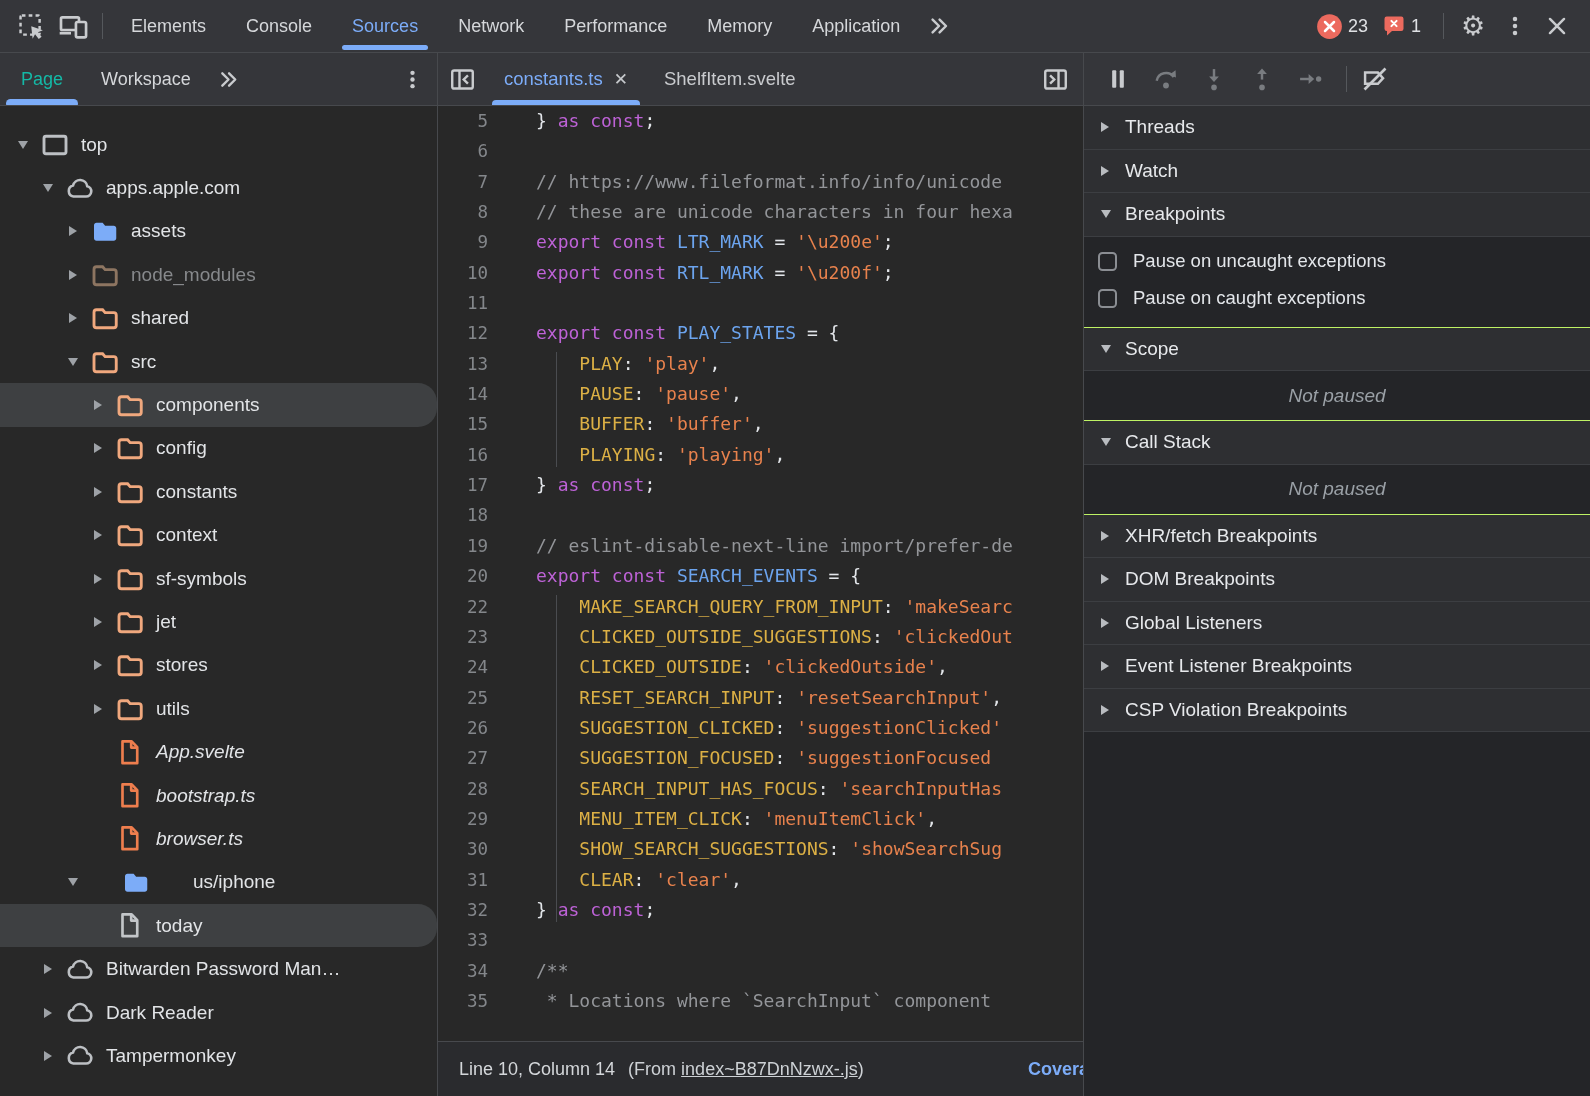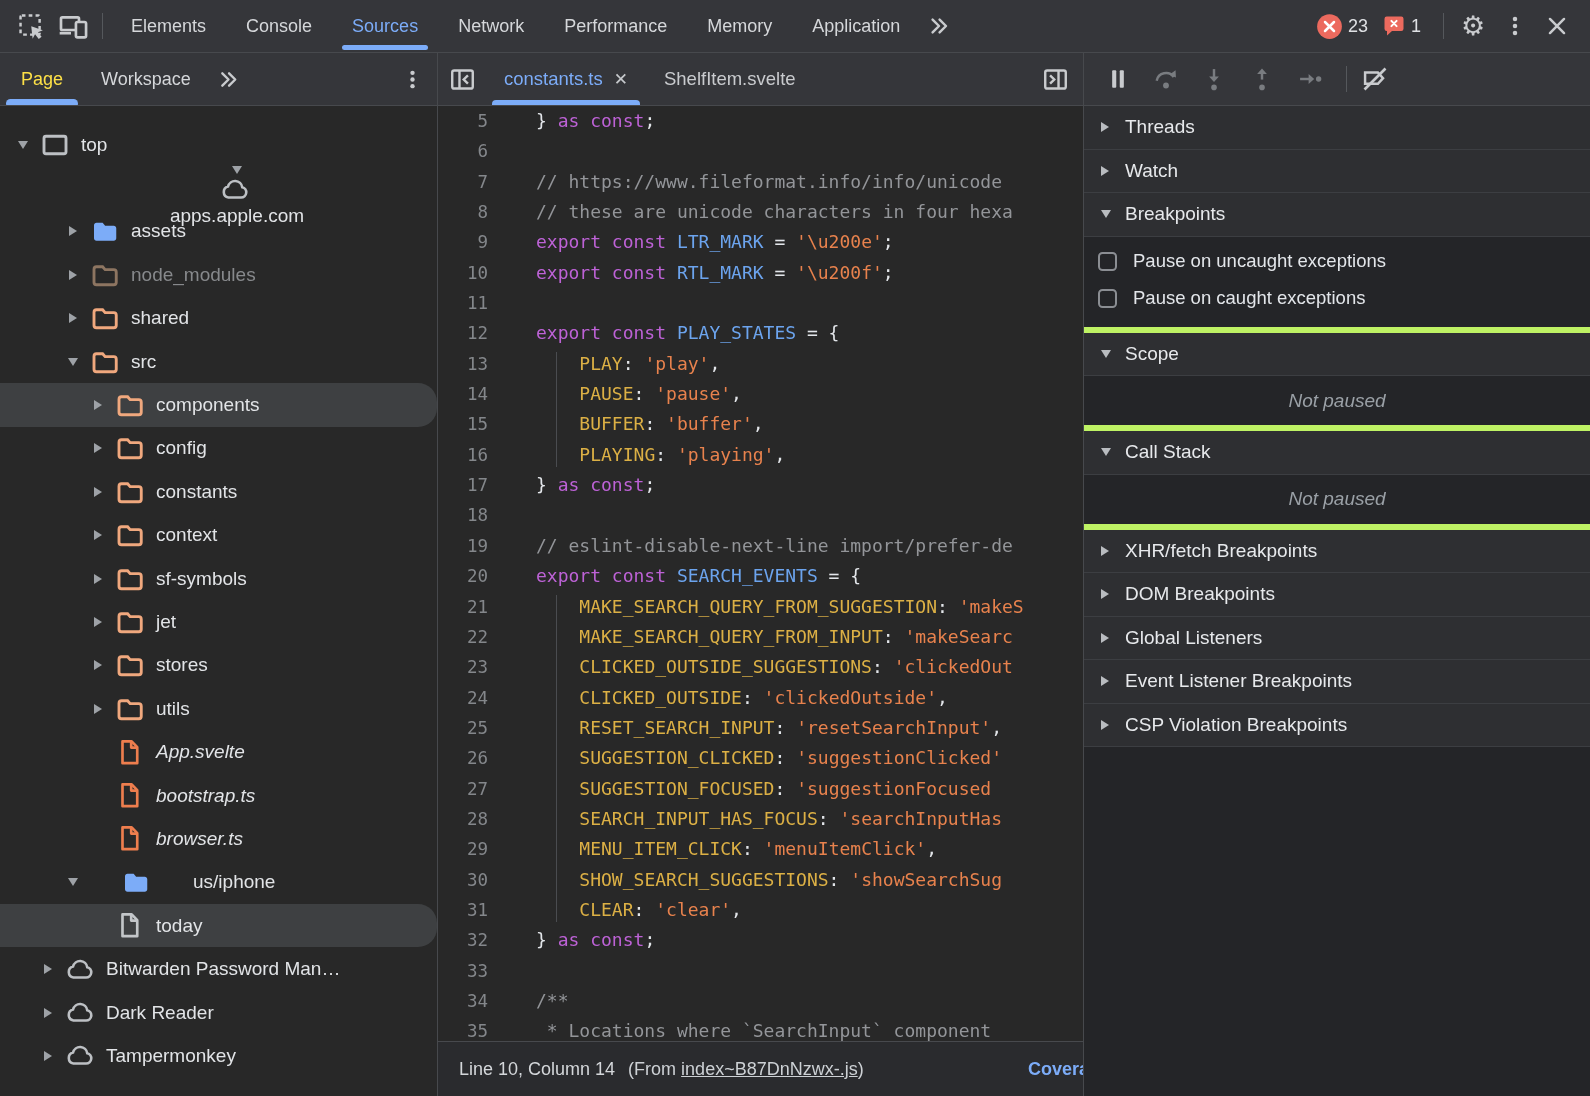--- a/index.html
+++ b/index.html
@@ -26,21 +26,21 @@
   .toolbar-right { margin-left:auto; display:flex; align-items:center; padding-right:12px; }
   .badge { display:flex; align-items:center; gap:5px; margin-right:14px; font-size:18px; color:#dfe1e4; }
   .badge svg { display:block; }
   
   .main { flex:1; display:flex; min-height:0; }
   
   .sidebar { width:438px; flex:none; border-right:1px solid #47494d; display:flex; flex-direction:column; background:#282828; }
   .sidebar-tabs { height:53px; flex:none; background:#35363a; border-bottom:1px solid #47494d;
     display:flex; align-items:stretch; padding-left:2px; overflow:hidden; }
   .side-tab { position:relative; display:flex; align-items:center; padding:0 19px; font-size:18px; color:#d5d7da; }
-  .side-tab.active { color:#fde047; }
+  .side-tab.active { color:#14b8a6; }
   .side-tab .tab-underline { position:absolute; left:4px; right:4px; bottom:-3px; height:9px; border-radius:5px; background:#7cacf8; }
   .sidebar-tabs .icon-btn { align-self:center; }
   .sidebar-tabs .dots { margin-left:auto; margin-right:4px; }
   .tree { flex:1; overflow:hidden; padding-top:17px; }
   .tree-row { height:43.4px; display:flex; align-items:center; font-size:19px; color:#e2e4e7; }
   .tree-row.selected { background:#3e4042; border-radius:0 19px 19px 0; }
   .tree-row.dim .tlabel { color:#87898c; }
   .tree-row.italic .tlabel { font-style:italic; }
   .chev-slot { width:22px; flex:none; display:flex; align-items:center; justify-content:center; }
   .tri-r { width:0; height:0; border-left:8.5px solid #9ea2a7; border-top:5.8px solid transparent; border-bottom:5.8px solid transparent; }
@@ -75,21 +75,21 @@
   .right-pane { width:507px; flex:none; border-left:1px solid #47494d; display:flex; flex-direction:column; background:#242528; }
   .dbg-toolbar { height:53px; flex:none; background:#35363a; border-bottom:1px solid #47494d;
     display:flex; align-items:center; padding-left:14px; }
   .dbg-toolbar .icon-btn { width:40px; height:40px; margin-right:8px; }
   .dbg-toolbar .icon-btn.disabled { color:#797c80; }
   .dbg-header { height:43.5px; flex:none; background:#2e2f32; border-bottom:1px solid #3c3e42;
     display:flex; align-items:center; padding-left:17px; font-size:19px; color:#e7e9ec; }
   .dbg-header .htri { width:24px; flex:none; display:flex; align-items:center; }
   .dbg-header .tri-r { border-left-width:8px; border-top-width:5.5px; border-bottom-width:5.5px; border-left-color:#b9bcc0; }
   .dbg-header .tri-d { border-top-width:8px; border-left-width:5.5px; border-right-width:5.5px; border-top-color:#b9bcc0; }
-  .dbg-content { background:#242528; border-bottom:6px solid #bef264; }
+  .dbg-content { background:#242528; border-bottom:1px solid #bef264; }
   .chk-row { height:37px; display:flex; align-items:center; padding-left:14px; font-size:18.5px; color:#e3e6ea; }
   .chk-box { width:19px; height:19px; border:2px solid #8b8e93; border-radius:4.5px; margin-right:16px; flex:none; background:transparent; }
   .msg-row { height:49px; display:flex; align-items:center; justify-content:center;
     font-size:19px; font-style:italic; color:#9aa0a6; }
   .dbg-filler { flex:1; background:#242528; }
   .gear-glyph { font-size:27px; line-height:1; }
 </style>
 </head>
 <body>
 
@@ -204,21 +204,21 @@
             <span class="chev-slot">
               <span class="tri-d"></span>
             </span>
             <span class="ticon">
               <svg width="30" height="30" viewBox="0 0 24 24">
                 <rect x="3.2" y="5" width="17.6" height="14" rx="1.6" fill="none" stroke="#bdc0c4" stroke-width="2.3"></rect>
               </svg>
             </span>
             <span class="tlabel">top</span>
           </div>
-          <div class="tree-row" style="padding-left: 37px; flex-direction: column;">
+          <div class="tree-row" style="padding-left: 37px;">
             <span class="chev-slot">
               <span class="tri-d"></span>
             </span>
             <span class="ticon">
               <svg width="31" height="31" viewBox="0 0 24 24">
                 <path d="M7.3 18.2h9.8a4 4 0 0 0 .9-7.9 5.6 5.6 0 0 0-11-.6 4.35 4.35 0 0 0 .3 8.5z" fill="none" stroke="#bdc0c4" stroke-width="2"></path>
               </svg>
             </span>
             <span class="tlabel">apps.apple.com</span>
           </div>
@@ -478,21 +478,20 @@
           <div class="code-row"><span class="ln">11</span><span class="lc"></span></div>
           <div class="code-row"><span class="ln">12</span><span class="lc"><span class="tok-k">export const </span><span class="tok-v">PLAY_STATES</span><span class="tok-p"> = {</span></span></div>
           <div class="code-row"><span class="ln">13</span><span class="lc"><span class="tok-p">    </span><span class="tok-y">PLAY</span><span class="tok-p">: </span><span class="tok-s">'play'</span><span class="tok-p">,</span></span></div>
           <div class="code-row"><span class="ln">14</span><span class="lc"><span class="tok-p">    </span><span class="tok-y">PAUSE</span><span class="tok-p">: </span><span class="tok-s">'pause'</span><span class="tok-p">,</span></span></div>
           <div class="code-row"><span class="ln">15</span><span class="lc"><span class="tok-p">    </span><span class="tok-y">BUFFER</span><span class="tok-p">: </span><span class="tok-s">'buffer'</span><span class="tok-p">,</span></span></div>
           <div class="code-row"><span class="ln">16</span><span class="lc"><span class="tok-p">    </span><span class="tok-y">PLAYING</span><span class="tok-p">: </span><span class="tok-s">'playing'</span><span class="tok-p">,</span></span></div>
           <div class="code-row"><span class="ln">17</span><span class="lc"><span class="tok-p">} </span><span class="tok-k">as const</span><span class="tok-p">;</span></span></div>
           <div class="code-row"><span class="ln">18</span><span class="lc"></span></div>
           <div class="code-row"><span class="ln">19</span><span class="lc"><span class="tok-c">// eslint-disable-next-line import/prefer-de</span></span></div>
           <div class="code-row"><span class="ln">20</span><span class="lc"><span class="tok-k">export const </span><span class="tok-v">SEARCH_EVENTS</span><span class="tok-p"> = {</span></span></div>
-          <div class="code-row"><span class="ln">21</span><span class="lc"><span class="tok-p">    </span><span class="tok-y">MAKE_SEARCH_QUERY_FROM_SUGGESTION</span><span class="tok-p">: </span><span class="tok-s">'makeS</span></span></div>
           <div class="code-row"><span class="ln">22</span><span class="lc"><span class="tok-p">    </span><span class="tok-y">MAKE_SEARCH_QUERY_FROM_INPUT</span><span class="tok-p">: </span><span class="tok-s">'makeSearc</span></span></div>
           <div class="code-row"><span class="ln">23</span><span class="lc"><span class="tok-p">    </span><span class="tok-y">CLICKED_OUTSIDE_SUGGESTIONS</span><span class="tok-p">: </span><span class="tok-s">'clickedOut</span></span></div>
           <div class="code-row"><span class="ln">24</span><span class="lc"><span class="tok-p">    </span><span class="tok-y">CLICKED_OUTSIDE</span><span class="tok-p">: </span><span class="tok-s">'clickedOutside'</span><span class="tok-p">,</span></span></div>
           <div class="code-row"><span class="ln">25</span><span class="lc"><span class="tok-p">    </span><span class="tok-y">RESET_SEARCH_INPUT</span><span class="tok-p">: </span><span class="tok-s">'resetSearchInput'</span><span class="tok-p">,</span></span></div>
           <div class="code-row"><span class="ln">26</span><span class="lc"><span class="tok-p">    </span><span class="tok-y">SUGGESTION_CLICKED</span><span class="tok-p">: </span><span class="tok-s">'suggestionClicked'</span></span></div>
           <div class="code-row"><span class="ln">27</span><span class="lc"><span class="tok-p">    </span><span class="tok-y">SUGGESTION_FOCUSED</span><span class="tok-p">: </span><span class="tok-s">'suggestionFocused</span></span></div>
           <div class="code-row"><span class="ln">28</span><span class="lc"><span class="tok-p">    </span><span class="tok-y">SEARCH_INPUT_HAS_FOCUS</span><span class="tok-p">: </span><span class="tok-s">'searchInputHas</span></span></div>
           <div class="code-row"><span class="ln">29</span><span class="lc"><span class="tok-p">    </span><span class="tok-y">MENU_ITEM_CLICK</span><span class="tok-p">: </span><span class="tok-s">'menuItemClick'</span><span class="tok-p">,</span></span></div>
           <div class="code-row"><span class="ln">30</span><span class="lc"><span class="tok-p">    </span><span class="tok-y">SHOW_SEARCH_SUGGESTIONS</span><span class="tok-p">: </span><span class="tok-s">'showSearchSug</span></span></div>
           <div class="code-row"><span class="ln">31</span><span class="lc"><span class="tok-p">    </span><span class="tok-y">CLEAR</span><span class="tok-p">: </span><span class="tok-s">'clear'</span><span class="tok-p">,</span></span></div>

